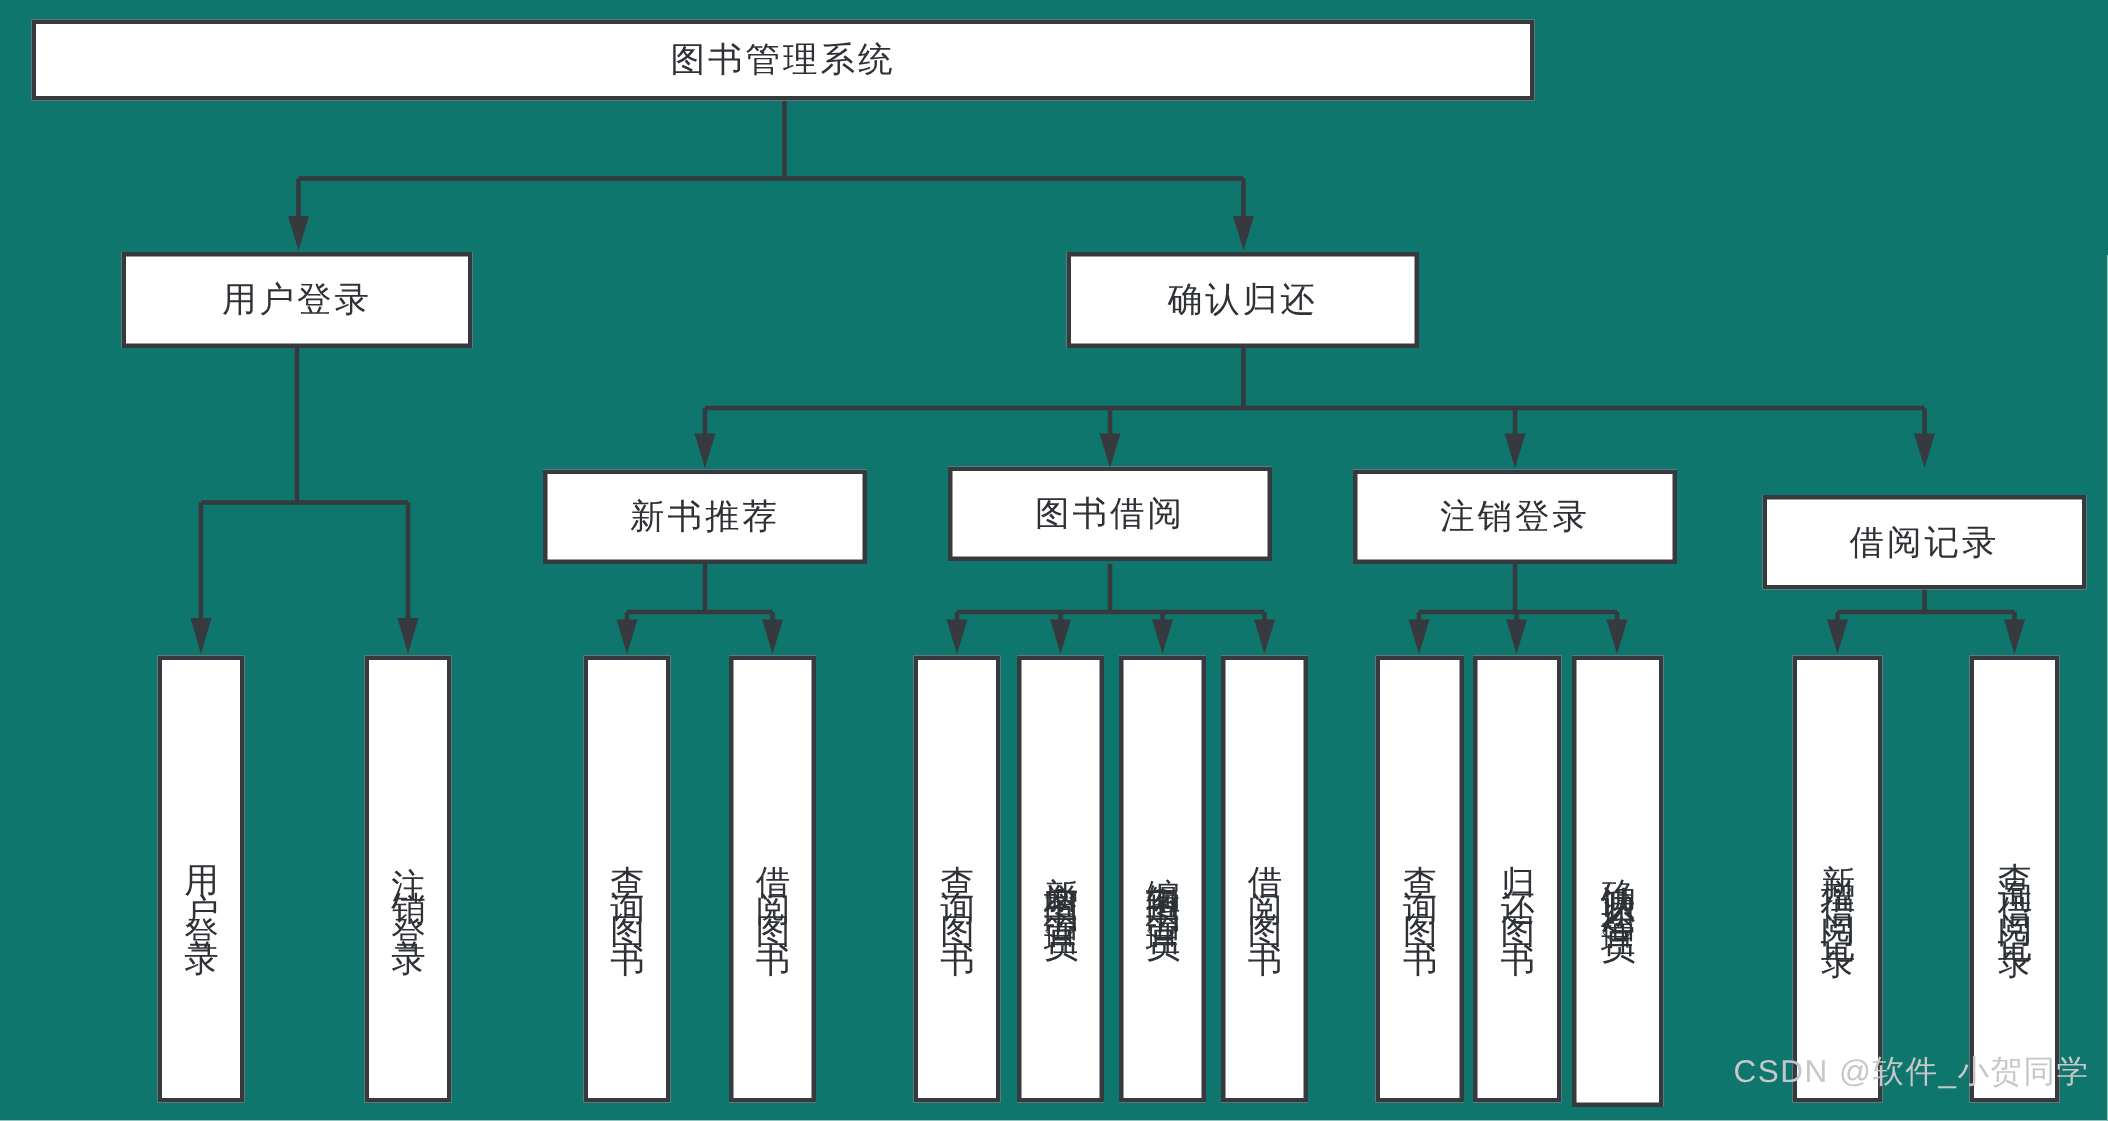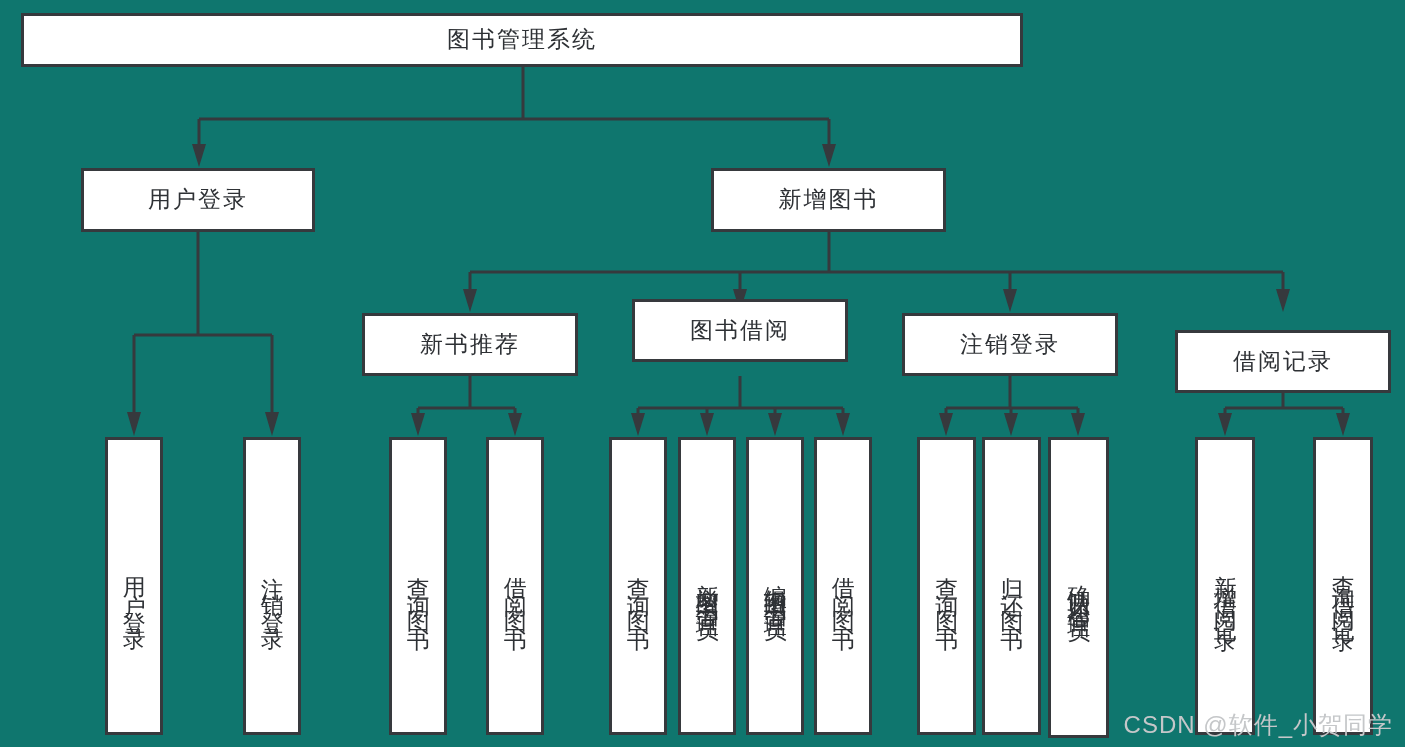--- a/index.html
+++ b/index.html
@@ -37,24 +37,24 @@
   .node.v {
     writing-mode: vertical-rl;
     text-orientation: mixed;
   }
   .node.v4 { letter-spacing: 17px; padding-top: 14px; }
   .node.v6 { letter-spacing: 11px; padding-top: 8px; }
   .node.v9 { letter-spacing: 5px;  padding-top: 4px; }
   #watermark {
     position: absolute;
     right: 12px;
-    bottom: 6px;
+    bottom: 19px;
     z-index: 3;
     color: #c5c7c9;
-    font-size: 24px;
+    font-size: 21px;
     letter-spacing: 1px;
     white-space: nowrap;
     text-align: right;
   }
 </style>
 </head>
 <body>
 
 <div id="canvas">
 
@@ -123,24 +123,24 @@
       <path d="M1225 408 V415"></path>
         <polygon points="1218,413 1232,413 1225,436"></polygon>
       <path d="M1343 408 V415"></path>
         <polygon points="1336,413 1350,413 1343,436"></polygon>
     </g>
   </svg>
 
   <div class="node" style="left:21px; top:13px; width:1002px; height:54px;">图书管理系统</div>
 
   <div class="node" style="left:81px; top:168px; width:234px; height:64px;">用户登录</div>
-  <div class="node" style="left:711px; top:168px; width:235px; height:64px;">新增图书</div>
+  <div class="node" style="left:711px; top:168px; width:235px; height:64px;">确认归还</div>
 
   <div class="node" style="left:362px; top:313px; width:216px; height:63px;">新书推荐</div>
-  <div class="node" style="left:632px; top:299px; width:216px; height:63px;">图书借阅</div>
+  <div class="node" style="left:632px; top:311px; width:216px; height:63px;">图书借阅</div>
   <div class="node" style="left:902px; top:313px; width:216px; height:63px;">注销登录</div>
   <div class="node" style="left:1175px; top:313px; width:216px; height:63px;margin-top:17px;">借阅记录</div>
 
   <div class="node v v4" style="left:105px; top:437px; width:58px; height:298px;">用户登录</div>
   <div class="node v v4" style="left:243px; top:437px; width:58px; height:298px;">注销登录</div>
 
   <div class="node v v4" style="left:389px; top:437px; width:58px; height:298px;">查询图书</div>
   <div class="node v v4" style="left:486px; top:437px; width:58px; height:298px;">借阅图书</div>
 
   <div class="node v v4" style="left:609px; top:437px; width:58px; height:298px;">查询图书</div>

